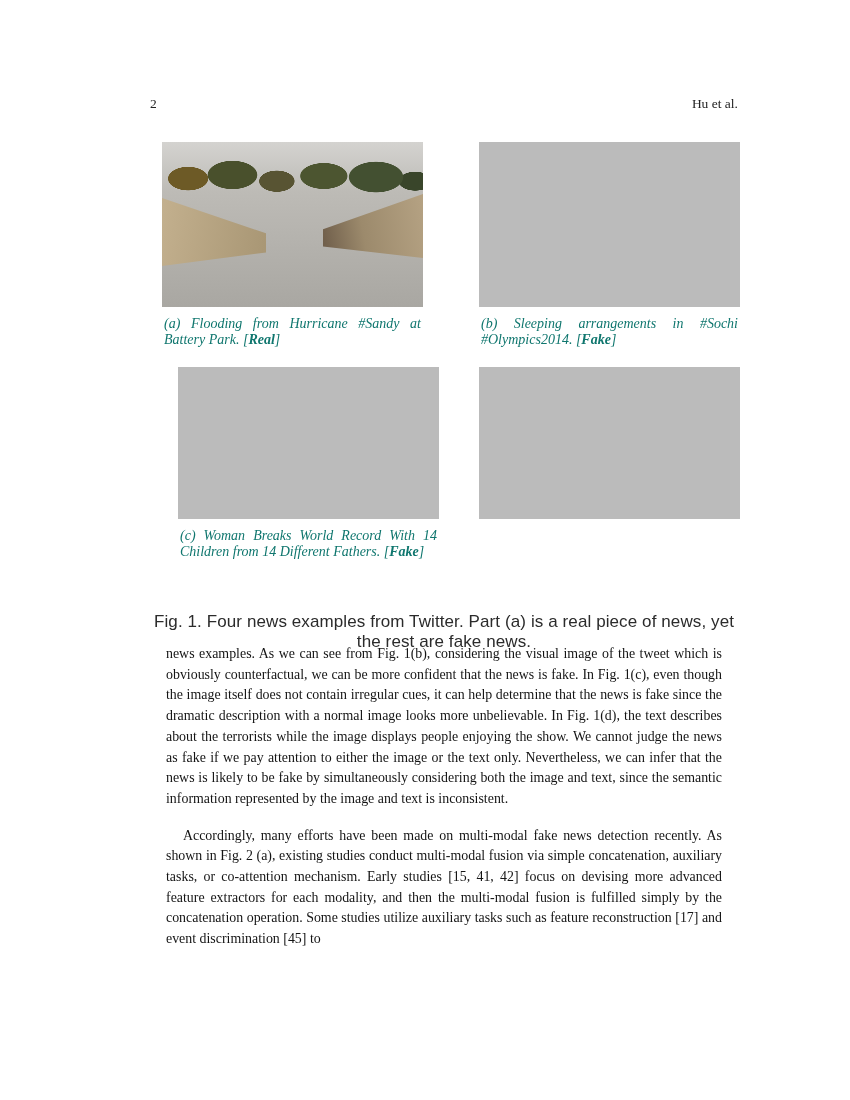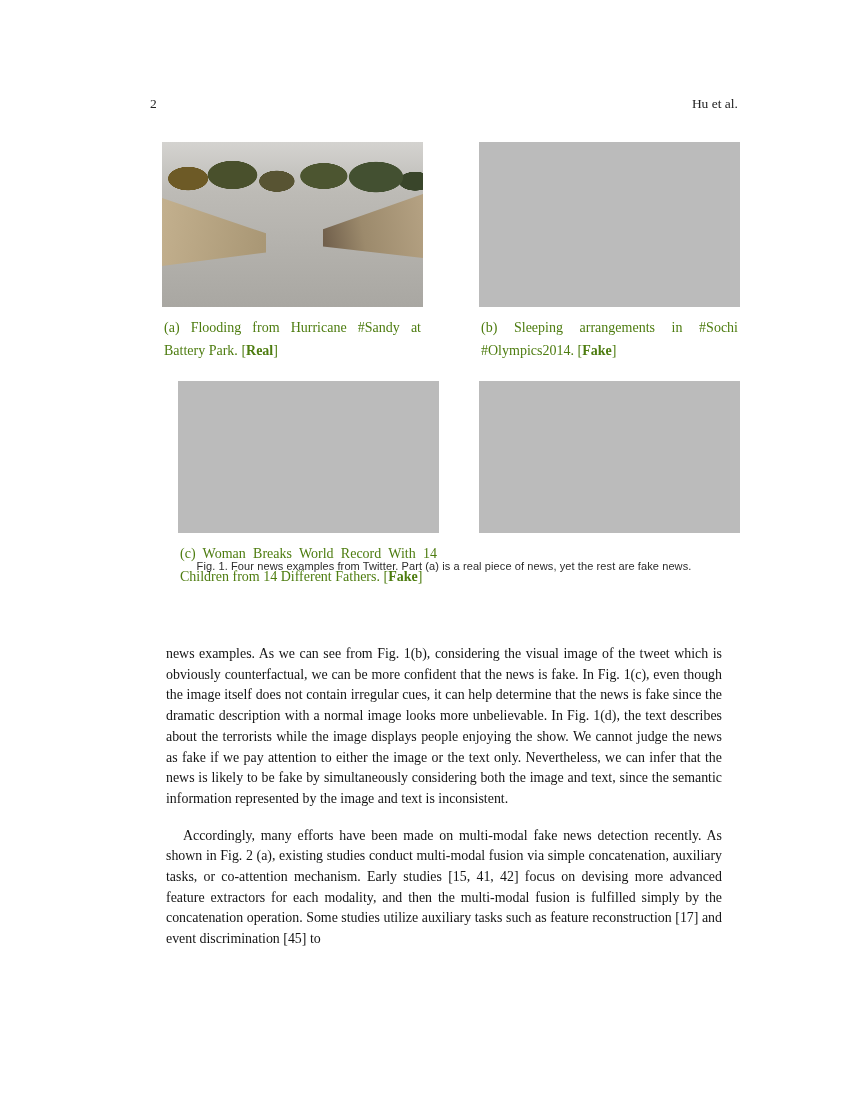--- a/index.html
+++ b/index.html
@@ -16,28 +16,28 @@
   
   .figure{position:absolute;top:142px;left:162px;width:578px;}
   .fig-row{display:flex;justify-content:space-between;}
   .fig-row.second{margin-top:19px;padding-left:16px;}
   .panel{width:261px;}
   .panel-img{position:relative;width:261px;overflow:hidden;background:#bbb;}
   .panel-img.tall{height:165px;}
   .panel-img.short{height:152px;}
   .panel-img *{position:absolute;}
   .panel-caption{
-    margin:9px 2px 0 2px;font-size:14px;line-height:23px;
-    text-align:justify;color:#4d7c0f;
+    margin:9px 2px 0 2px;font-size:14px;line-height:16px;
+    text-align:justify;color:#0f766e;font-style:italic;
   }
   .nowrap{white-space:nowrap;}
   
   .fig-caption{
-    position:absolute;top:560px;left:150px;width:588px;text-align:center;
-    font-family:"Liberation Sans",sans-serif;font-size:11px;color:#2b2b2b;
+    position:absolute;top:612px;left:150px;width:588px;text-align:center;
+    font-family:"Liberation Sans",sans-serif;font-size:17px;color:#2b2b2b;
     letter-spacing:.1px;
   }
   
   .body-text{
     position:absolute;top:628px;left:150px;width:588px;
     font-size:13.9px;line-height:20.7px;text-align:justify;color:#141414;
   }
   .body-text p{margin:16px;}
   .body-text p.indent{text-indent:17px;}
 

